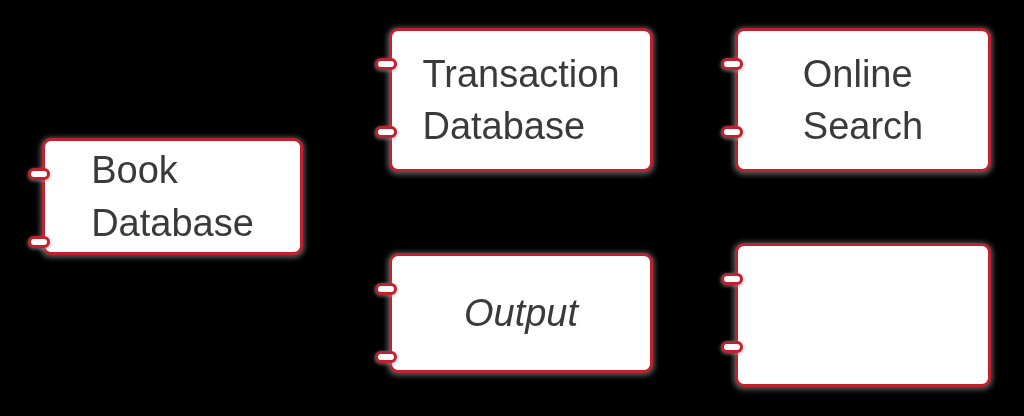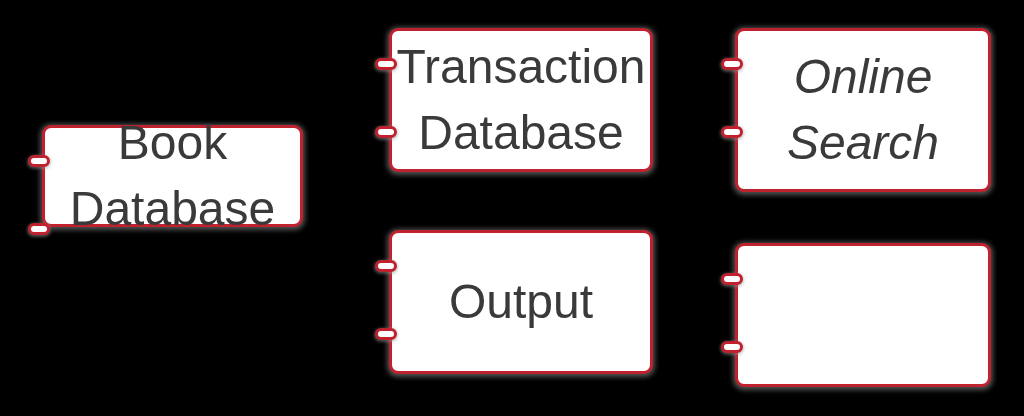--- a/index.html
+++ b/index.html
@@ -26,42 +26,41 @@
     background: var(--box-fill);
     border: 3px solid var(--box-border);
     border-radius: 9px;
     box-shadow: 0 1px 5px 2px rgba(150,150,150,0.55);
     display: flex;
     align-items: center;
     justify-content: center;
   }
   .label {
     color: var(--text);
-    font-size: 48px;
+    font-size: 38px;
     line-height: 1.38;
-    text-align: center;
     white-space: nowrap;
   }
   .port {
     position: absolute;
     left: -17px;
     width: 22px;
     height: 12px;
     background: var(--box-fill);
     border: 3px solid var(--box-border);
     border-radius: 6px;
     box-shadow: 0 1px 3px 1px rgba(150,150,150,0.5);
   }
   .port-1 { top: 27px; }
   .port-2 { top: 95px; }
 
-  #c-book        { left: 42px;  top: 125px; width: 261px; height: 102px; }
+  #c-book        { left: 42px;  top: 138px; width: 261px; height: 117px; }
   #c-transaction { left: 389px; top: 28px;  width: 264px; height: 144px; }
-  #c-online      { left: 735px; top: 28px;  width: 256px; height: 164px; font-style: italic; }
-  #c-output      { left: 389px; top: 230px; width: 264px; height: 144px; }
+  #c-online      { left: 735px; top: 28px;  width: 256px; height: 144px; }
+  #c-output      { left: 389px; top: 253px; width: 264px; height: 120px; font-style: italic; }
   #c-user        { left: 735px; top: 243px; width: 256px; height: 144px; }
 </style>
 </head>
 <body>
 
 <div class="stage">
 
   <div class="component" id="c-book">
     <span class="port port-1"></span>
     <span class="port port-2"></span>

